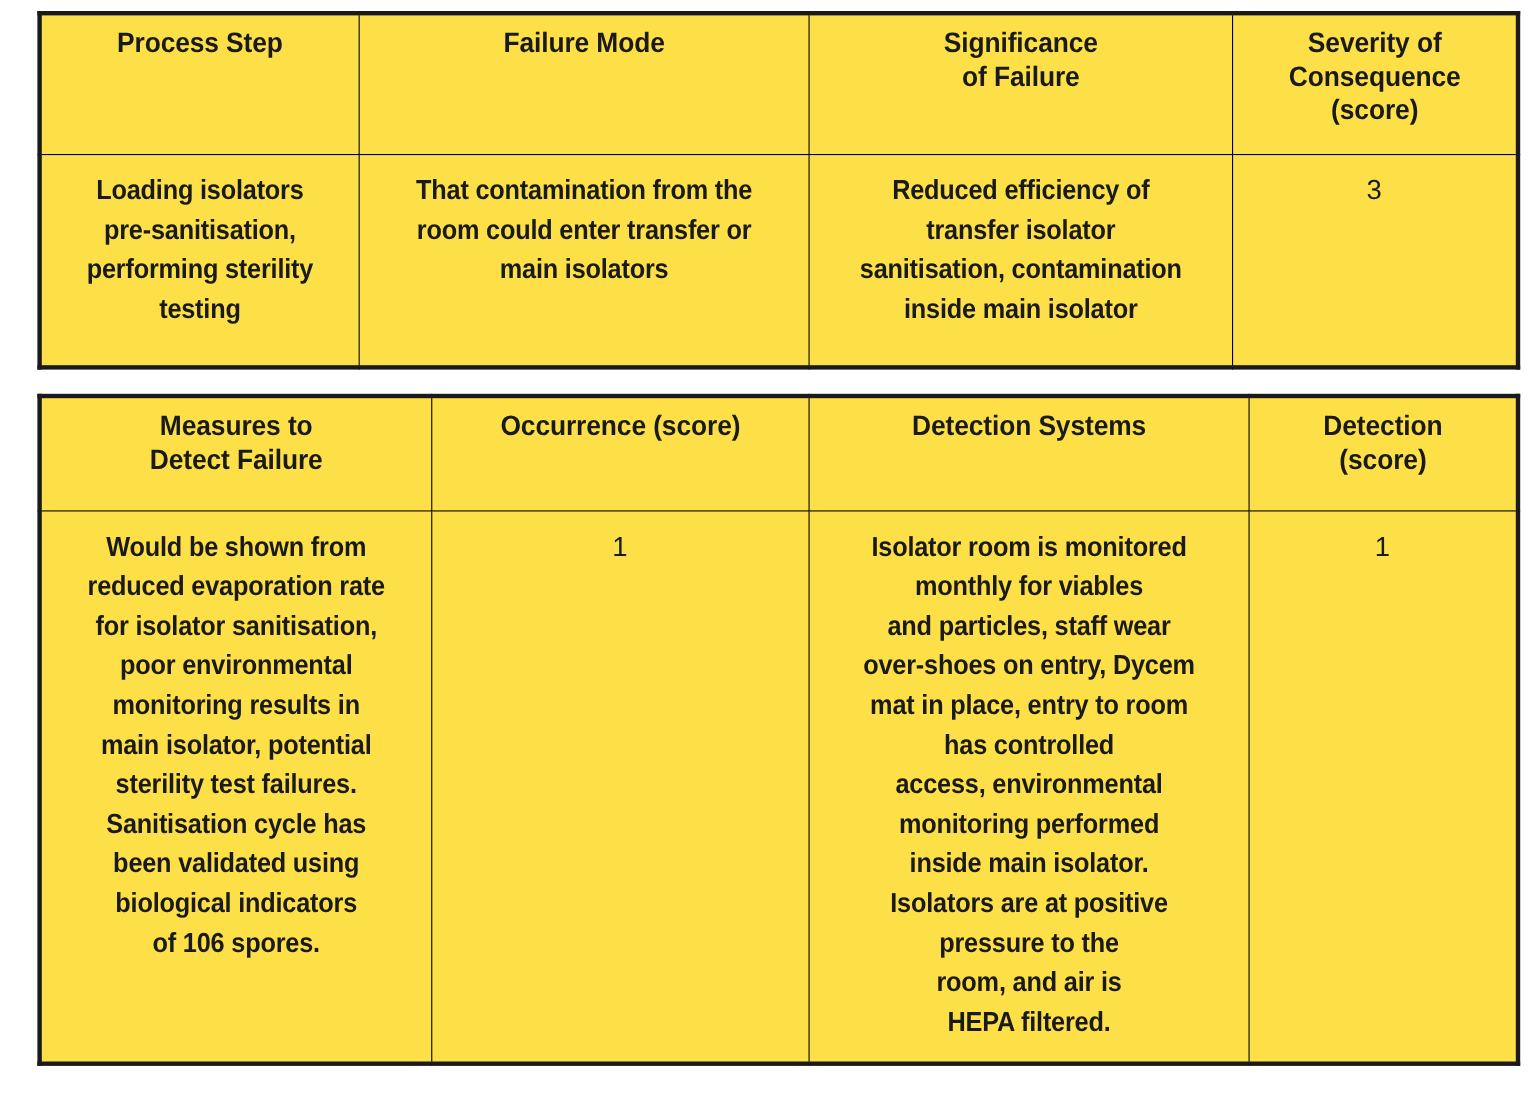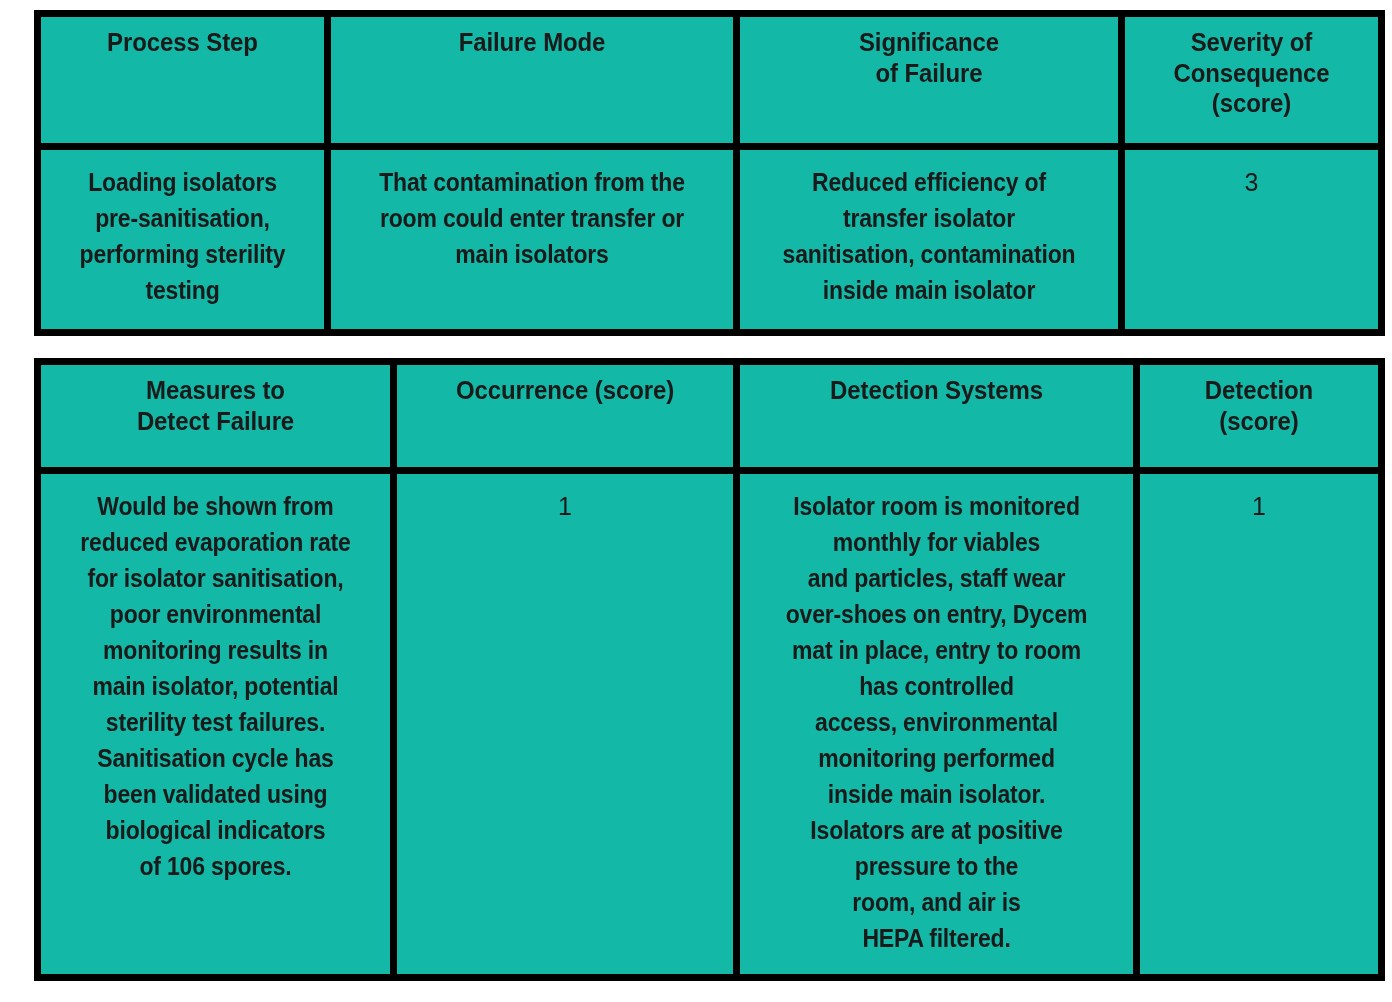--- a/index.html
+++ b/index.html
@@ -25,25 +25,25 @@
   table.fmea {
     border-collapse: collapse;
     table-layout: fixed;
     width: 1344px;
     border: 4px solid #1a1a1a;
     background: #ffffff;
   }
 
   table.fmea td,
   table.fmea th {
-    border: 7px solid #000000;
+    border: 1px solid #000000;
     text-align: center;
     vertical-align: top;
     padding: 0;
-    background: #14b8a6;
+    background: #fde047;
   }
 
   thead th {
     background: #e9e9e9;
     vertical-align: middle;
     border-bottom: 4px solid #1a1a1a;
   }
 
   .hd {
     font-size: 25.5px;

